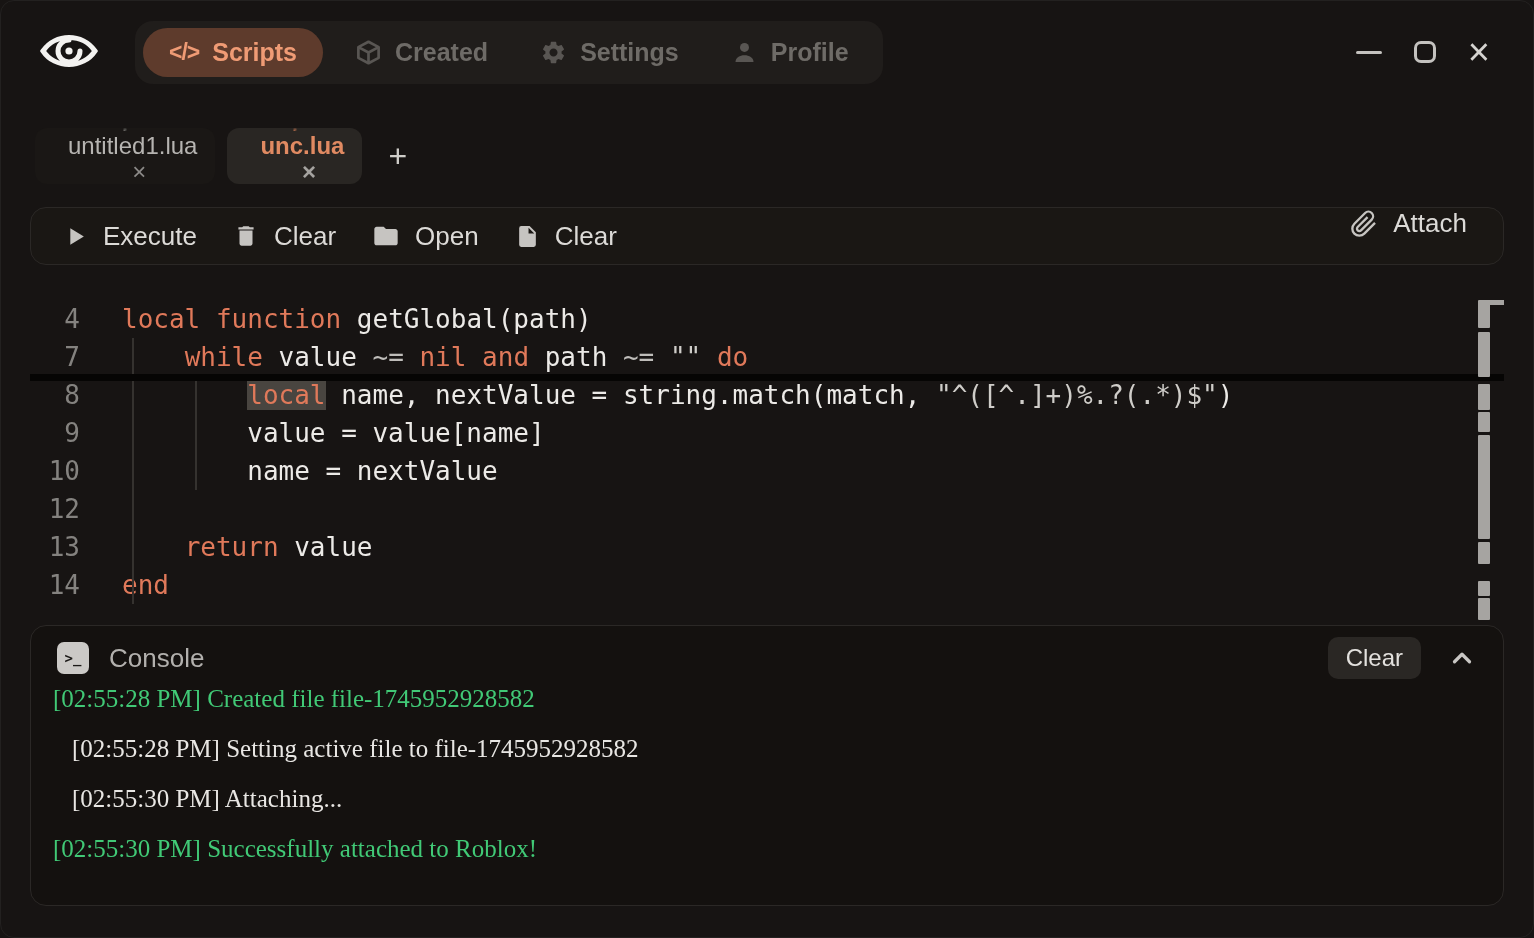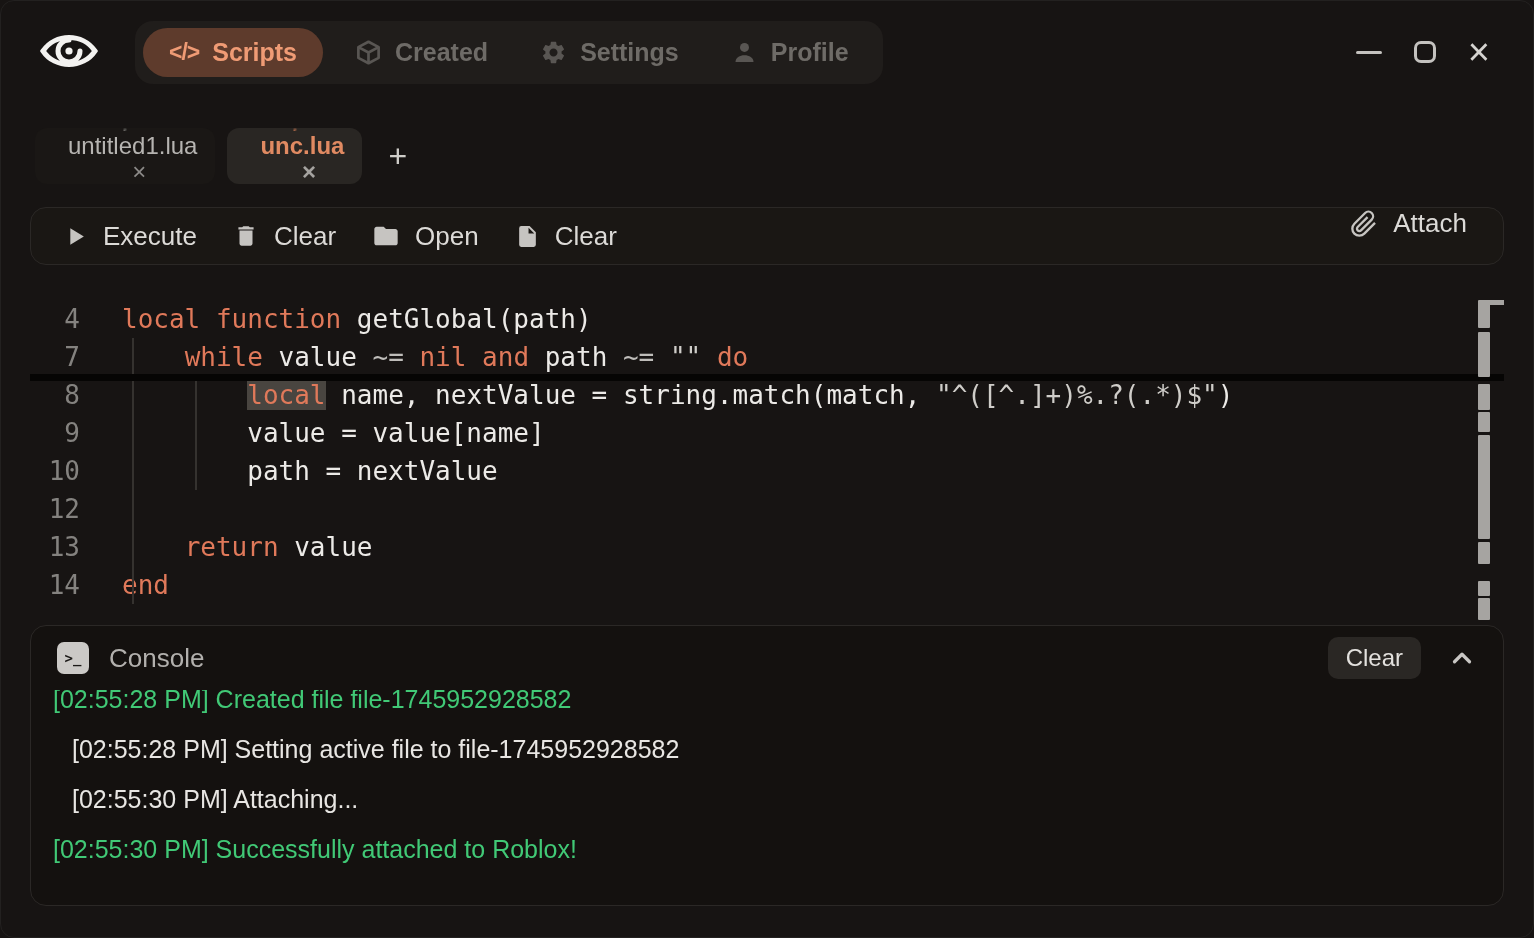--- a/index.html
+++ b/index.html
@@ -63,21 +63,21 @@
   .console { position:absolute; left:30px; top:625px; width:1474px; height:281px; background:#14110f;
              border:1px solid #2b2826; border-radius:16px; overflow:hidden; }
   .console-header { display:flex; align-items:center; height:64px; padding:0 26px; }
   .terminal-icon { width:32px; height:32px; background:#cbc9c6; border-radius:7px; display:flex;
                    align-items:center; justify-content:center; color:#1b1917;
                    font-family:"DejaVu Sans Mono", monospace; font-size:14px; font-weight:bold; }
   .console-title { margin-left:20px; font-size:26px; color:#b2b0ad; }
   .console-actions { margin-left:auto; display:flex; align-items:center; gap:26px; }
   .console-clear { background:#2a2724; border-radius:10px; padding:7px 18px; font-size:24px; color:#e3e1de; }
   .console-log { position:absolute; top:64px; left:0; right:0; bottom:0; padding:0 22px; overflow:hidden;
-                 font-family:Liberation Sans, sans-serif; font-size:25px; }
+                 font-family:Liberation Serif, serif; font-size:25px; }
   .log-line { height:50px; line-height:50px; white-space:pre; }
   .log-line:first-child { margin-top:-16px; }
   .log-line.info { color:#e8e6e3;margin-left:19px; }
   .log-line.success { color:#41c976; }
 </style>
 </head>
 <body>
 
 <div class="window-frame"></div>
 
@@ -196,21 +196,21 @@
       <div class="ed-row">
         <div class="ed-num">8</div>
         <pre class="ed-code"><span class="tk-p">        </span><span class="tk-k tk-hl">local</span><span class="tk-p"> name, nextValue = string.match(match, </span><span class="tk-s">"^([^.]+)%.?(.*)$"</span><span class="tk-p">)</span></pre>
       </div>
       <div class="ed-row">
         <div class="ed-num">9</div>
         <pre class="ed-code"><span class="tk-p">        value = value[name]</span></pre>
       </div>
       <div class="ed-row">
         <div class="ed-num">10</div>
-        <pre class="ed-code"><span class="tk-p">        path = nextValue</span></pre>
+        <pre class="ed-code"><span class="tk-p">        name = nextValue</span></pre>
       </div>
       <div class="ed-row">
         <div class="ed-num">12</div>
         <pre class="ed-code"></pre>
       </div>
       <div class="ed-row">
         <div class="ed-num">13</div>
         <pre class="ed-code"><span class="tk-p">    </span><span class="tk-k">return</span><span class="tk-p"> value</span></pre>
       </div>
       <div class="ed-row">

